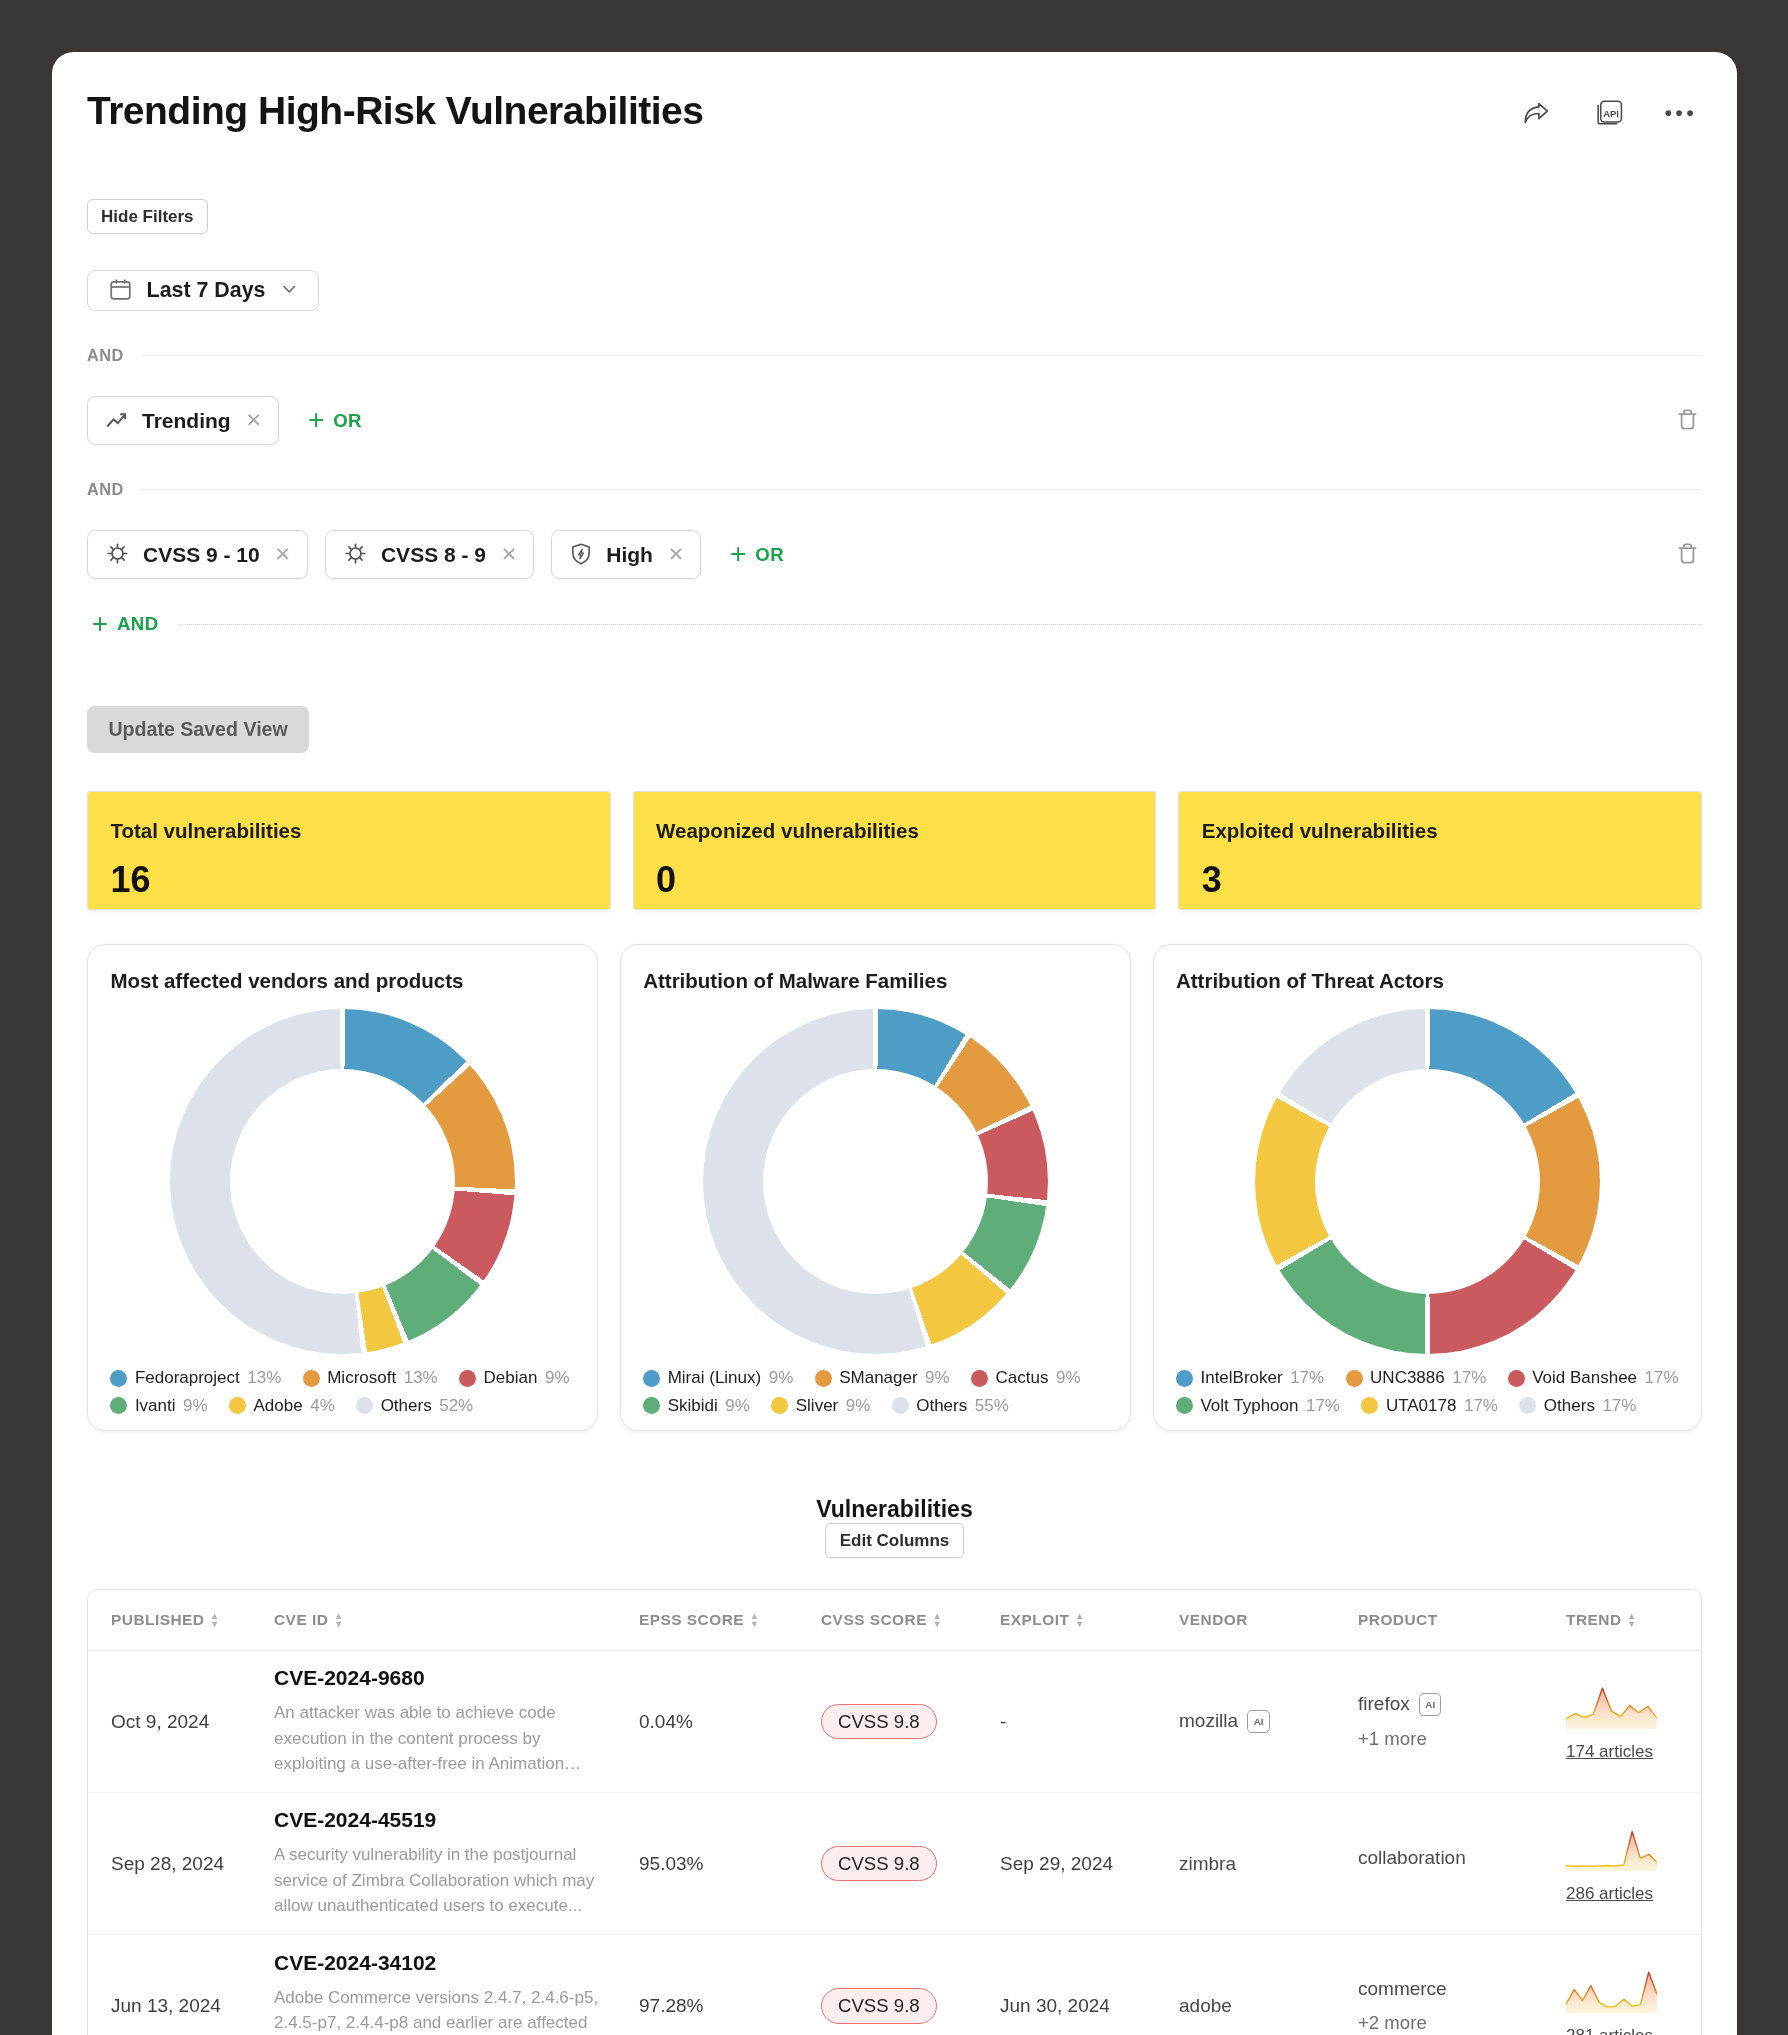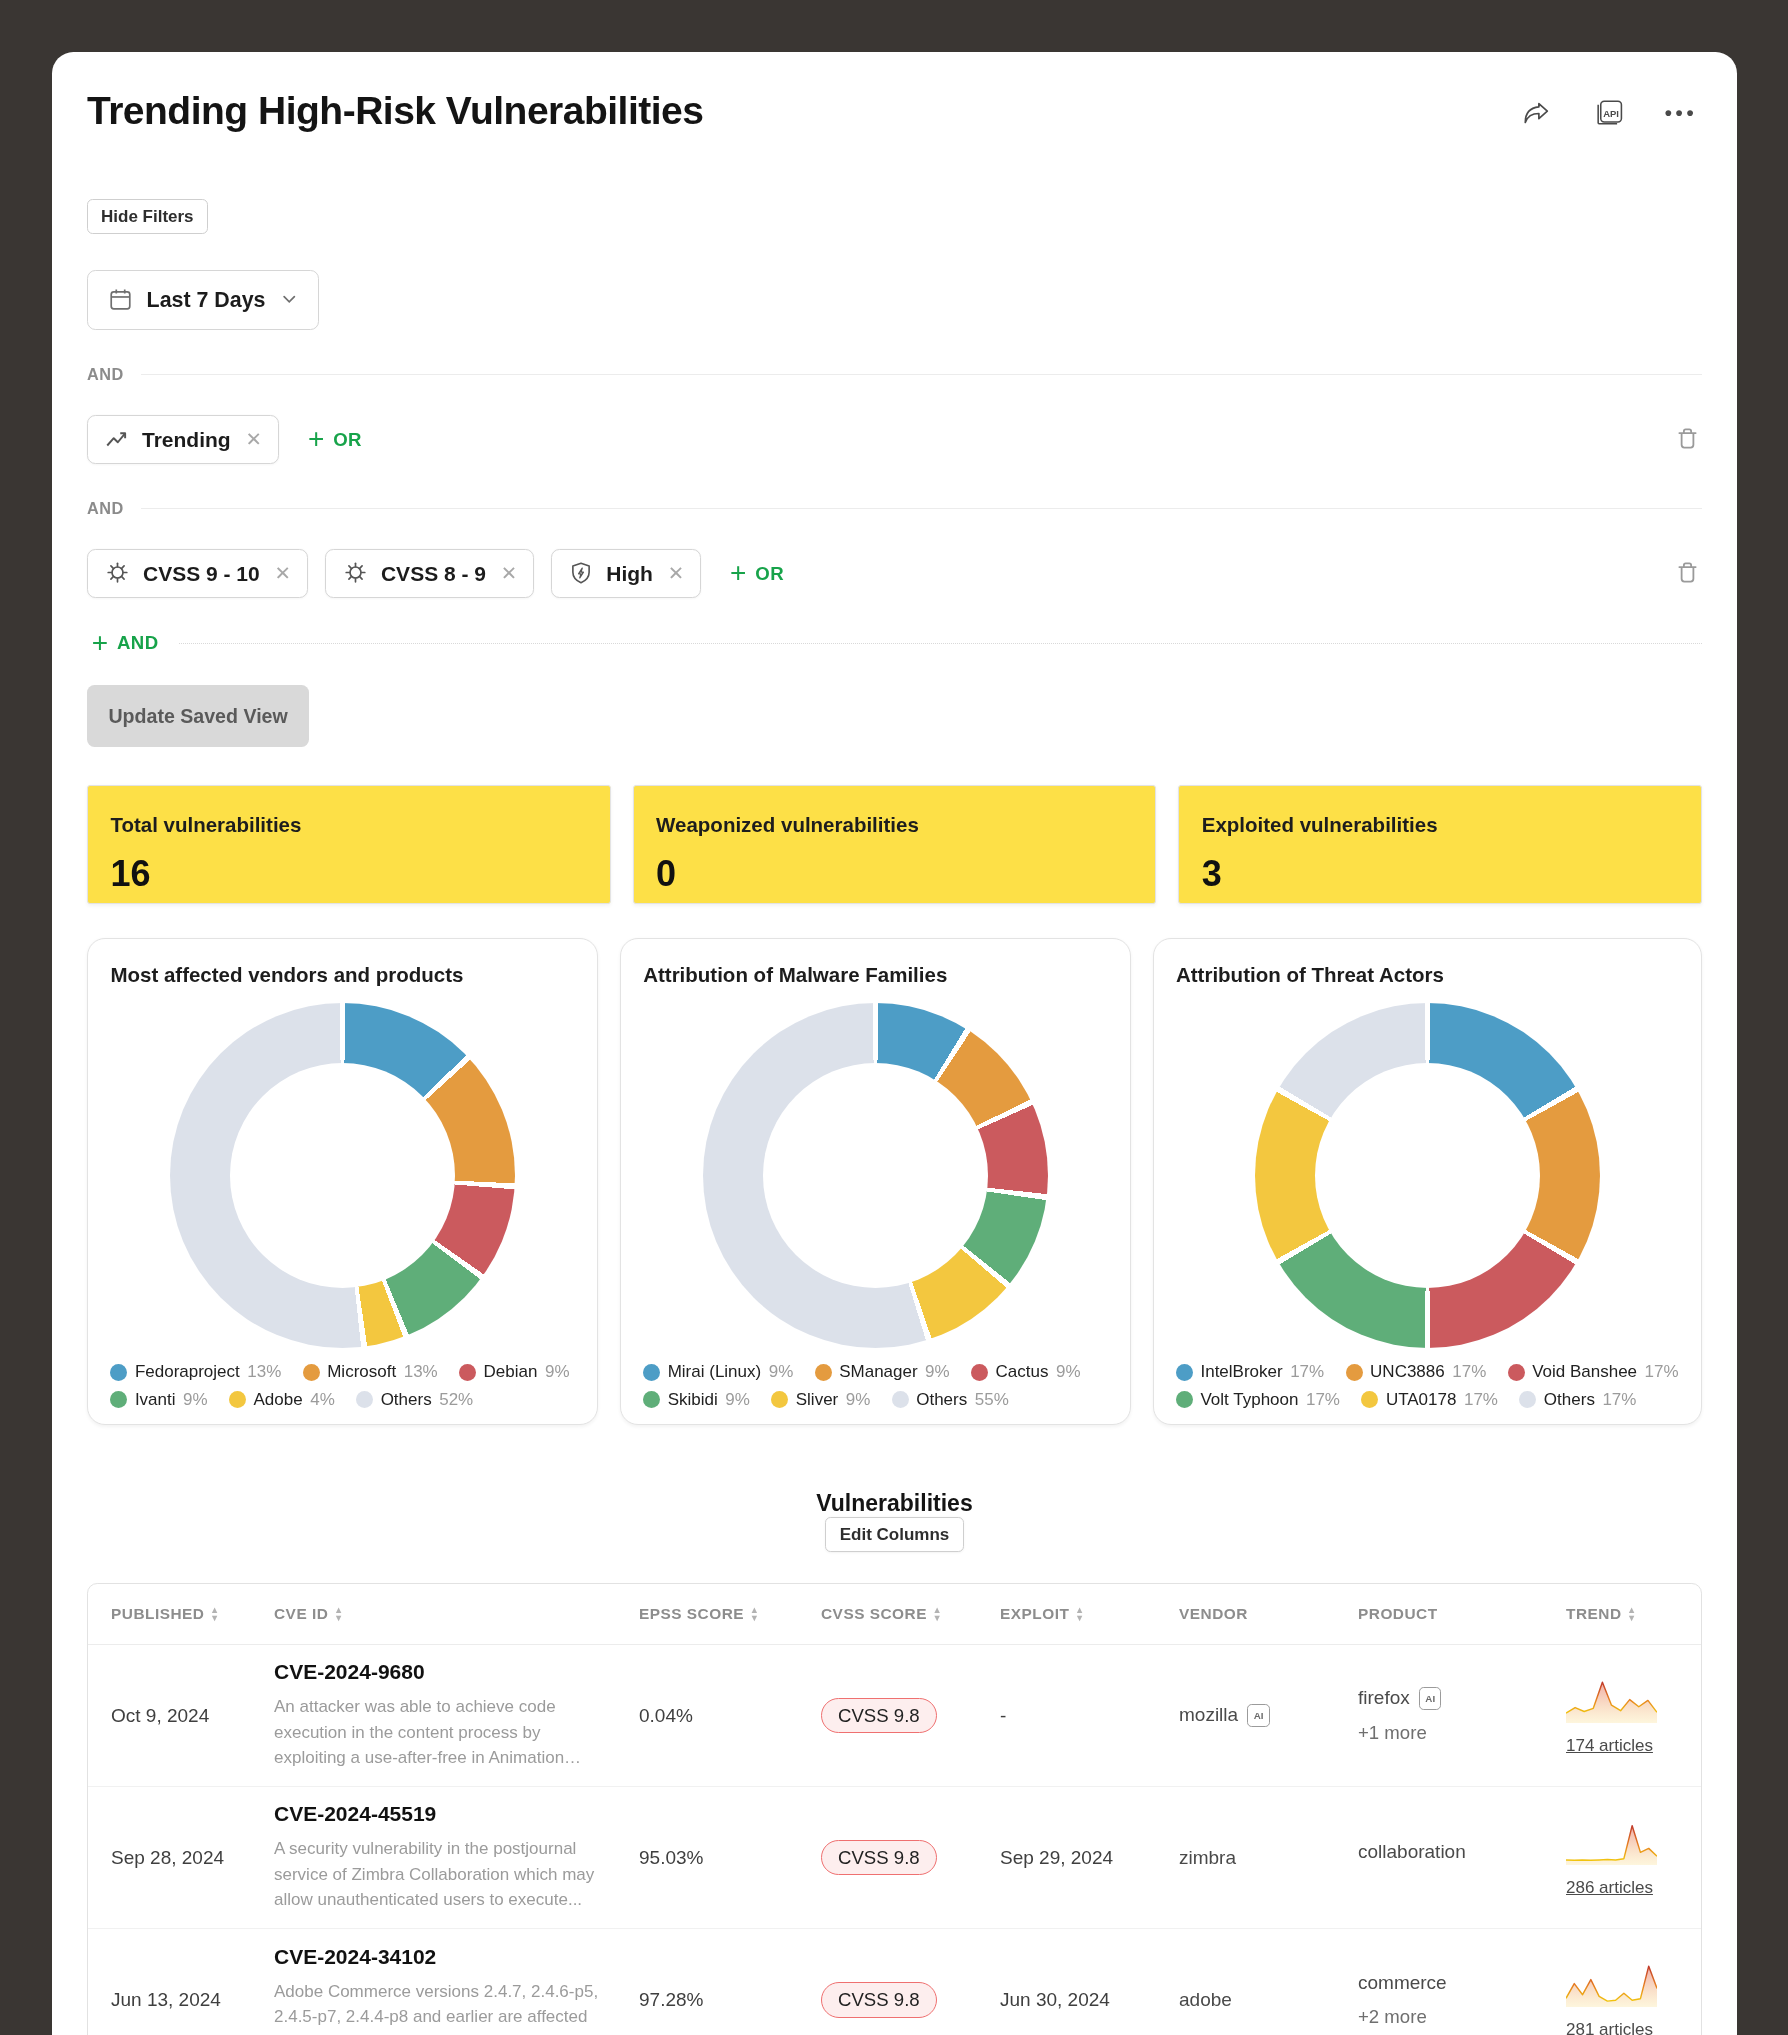--- a/index.html
+++ b/index.html
@@ -14,39 +14,39 @@
   .hdr h1 { font-size:39px; font-weight:700; color:#141414; letter-spacing:-0.5px; }
   .hicons { display:flex; align-items:center; gap:41px; margin-top:8.4px; margin-right:4.7px; color:#4a4a4a; }
   .icon-btn { background:none; border:none; cursor:pointer; color:#4a4a4a; display:flex; align-items:center; }
   .icon-btn svg { display:block; }
   .dots { font-size:20.5px; letter-spacing:3.7px; color:#4a4a4a; font-weight:700; }
 
   
   .hide-filters { margin-top:66px; display:inline-block; border:1.4px solid #cfcfcf; border-radius:5.6px;
         background:#fff; padding:6.5px 13px; font-size:17px; font-weight:700; color:#2e2e2e; cursor:pointer; }
   .date-chip { margin-top:36px; display:inline-flex; align-items:center; gap:13px; border:1.4px solid #d6d6d6;
-        border-radius:8.4px; padding:0 18.6px; height:60px; cursor:pointer; background:#fff; }
+        border-radius:8.4px; padding:0 18.6px; height:41px; cursor:pointer; background:#fff; }
   .date-chip .lbl { font-size:21.4px; font-weight:700; color:#1c1c1c; }
   .and-sep { display:flex; align-items:center; gap:17px; margin-top:35px; }
   .and-sep .and-lbl { font-size:16.3px; font-weight:700; color:#8b8b8b; letter-spacing:0.5px; }
   .and-sep .line { flex:1; height:0.9px; background:#ececec; }
   .group-row { display:flex; align-items:center; gap:17px; margin-top:31px; }
   .chip { display:inline-flex; align-items:center; gap:12px; border:1.4px solid #d6d6d6; border-radius:8.4px;
         padding:0 16px; height:49px; background:#fff; cursor:pointer; box-shadow:0 0.9px 2.3px rgba(0,0,0,.04); }
   .chip .lbl { font-size:21px; font-weight:700; color:#1c1c1c; white-space:nowrap; }
   .chip .x { font-size:19.6px; color:#a8a8a8; margin-left:2.8px; cursor:pointer; }
   .ghost-btn { display:inline-flex; align-items:center; gap:8.4px; background:none; border:none; cursor:pointer;
         color:#17a34a; font-size:18.6px; font-weight:700; letter-spacing:0.5px; margin-left:12px; }
   .ghost-btn .plus { font-size:28px; font-weight:300; line-height:18.6px; }
   .trash-btn { margin-left:auto; background:none; border:none; cursor:pointer; color:#9a9a9a; }
   .add-and-row { display:flex; align-items:center; gap:20.5px; margin-top:34px; }
   .add-and-row .ghost-btn { margin-left:4.7px; }
   .dotline { flex:1; border-top:1.9px dotted #d9d9d9; }
-  .update-btn { margin-top:31px; background:#d9d9d9; color:#5a5a5a; border:none; border-radius:7.5px;
-        padding:0 21.4px; height:62px; font-size:19.6px; font-weight:700; cursor:pointer; }
+  .update-btn { margin-top:71px; background:#d9d9d9; color:#5a5a5a; border:none; border-radius:7.5px;
+        padding:0 21.4px; height:47px; font-size:19.6px; font-weight:700; cursor:pointer; }
 
   
   .stats { display:flex; gap:22px; margin-top:38px; }
   .stat-card { flex:1; border:0.9px solid #e3e3e3; border-radius:3px; background:#fde047; padding:27px 22.4px;
         height:119px; box-shadow:0 1.4px 3.7px rgba(0,0,0,.05); }
   .stat-card .s-lbl { font-size:20.5px; font-weight:700; color:#1d1d1d; }
   .stat-card .s-val { font-size:36px; font-weight:700; color:#111; margin-top:16px; }
 
   
   .charts { display:flex; gap:22px; margin-top:34px; }

